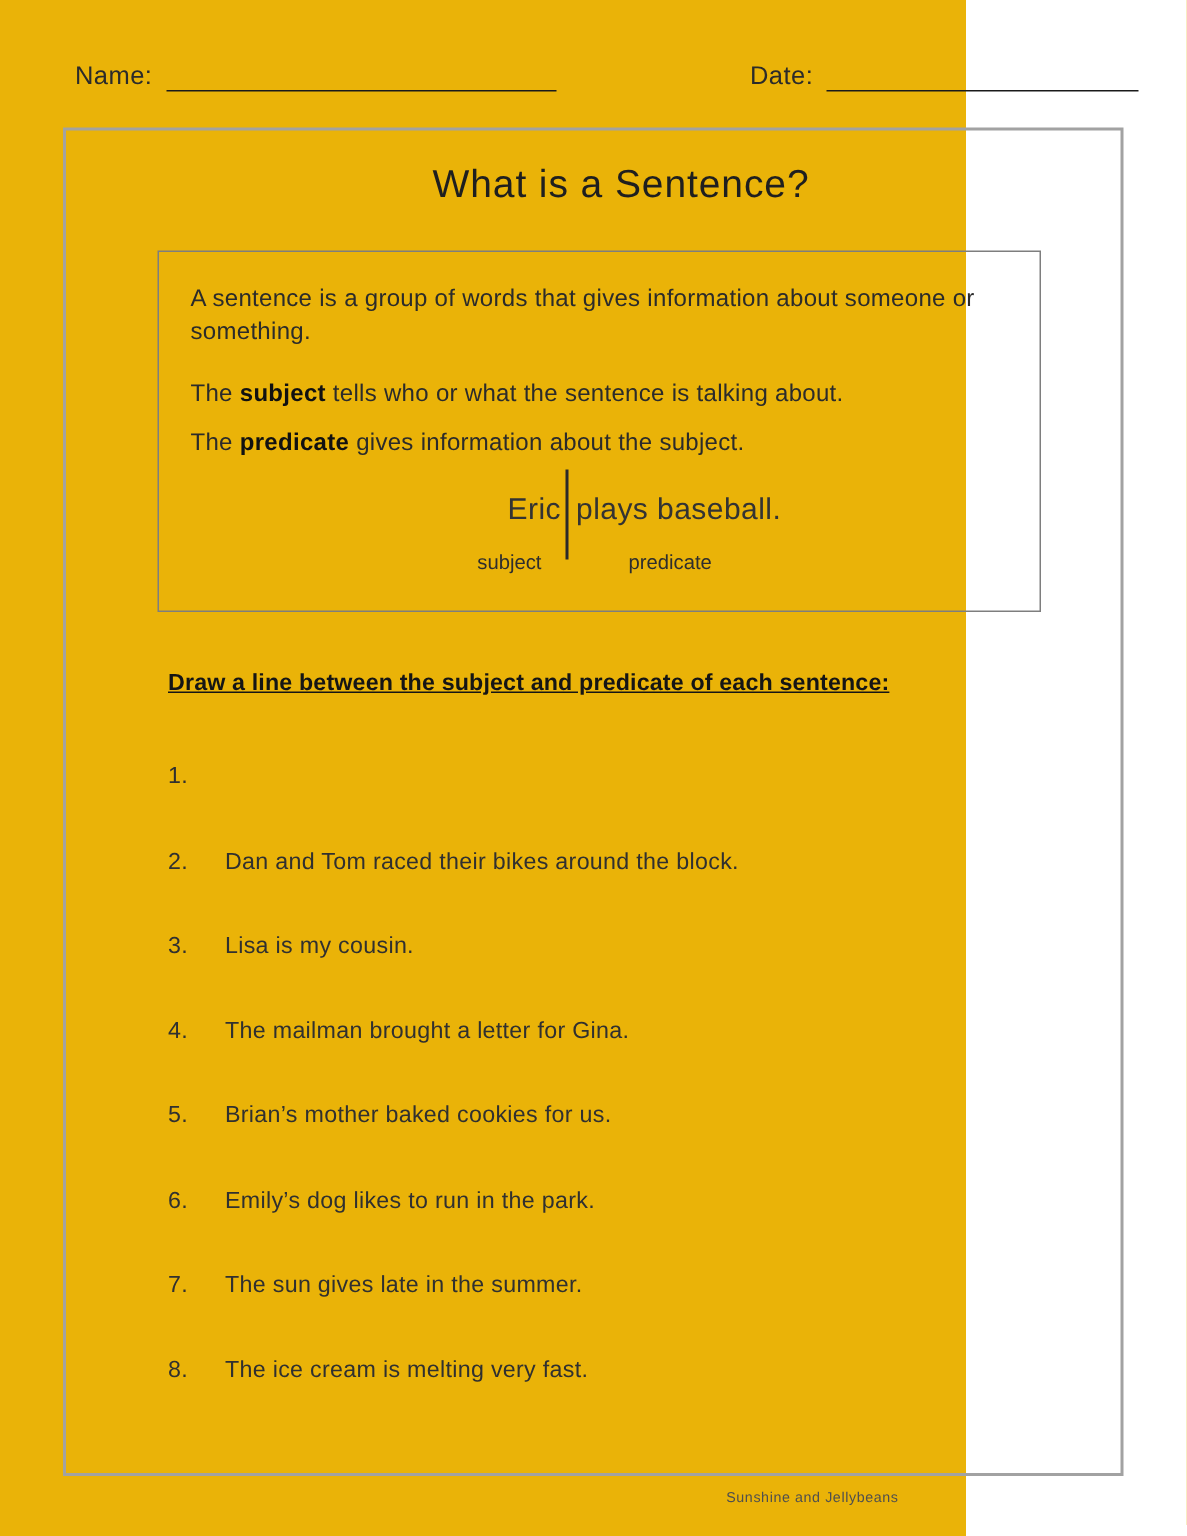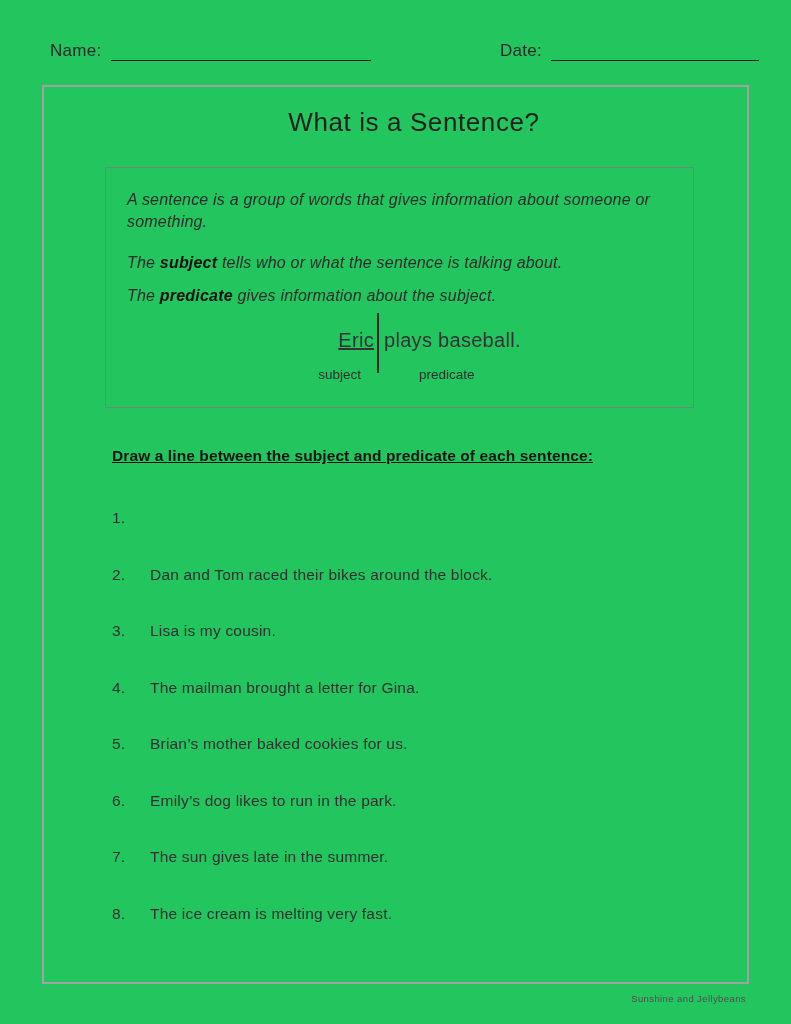--- a/index.html
+++ b/index.html
@@ -5,21 +5,21 @@
   html, body {
     margin: 0;
     padding: 0;
     width: 791px;
     height: 1024px;
     background: #ffffff;
     overflow: hidden;
     font-family: "Liberation Sans", "DejaVu Sans", sans-serif;
     color: #2b2b2b;
   }
-  .page { position: relative; width: 791px; height: 1024px; background: #22c55e; }
+  .page { position: relative; width: 644px; height: 1024px; background: #eab308; }
 
   
   .field { position: absolute; top: 41px; display: flex; align-items: flex-end; font-size: 17px; letter-spacing: 0.3px; }
   .name-field { left: 50px; }
   .date-field { left: 500px; }
   .write-line { display: inline-block; border-bottom: 1.6px solid #1a1a1a; height: 19px; margin-left: 9px; }
   .name-line { width: 260px; }
   .date-line { width: 208px; }
 
   
@@ -45,34 +45,34 @@
 
   
   .info-box {
     position: absolute;
     left: 61px; top: 80px;
     width: 589px; height: 241px;
     border: 1px solid #7e7e7e;
     box-sizing: border-box;
     font-size: 16px;
   }
-  .info-box p { margin: 0; position: absolute; left: 21px; right: 16px; line-height: 22px; letter-spacing: 0.2px; font-style: italic; }
+  .info-box p { margin: 0; position: absolute; left: 21px; right: 16px; line-height: 22px; letter-spacing: 0.2px; }
   .p1 { top: 21px; }
   .p2 { top: 84px; }
   .p3 { top: 117px; }
   .info-box strong { color: #111; }
 
   .divider-line {
     position: absolute;
     left: 271px; top: 145px;
     width: 2px; height: 60px;
     background: #2a2a2a;
   }
   .ex-subject, .ex-predicate { position: absolute; top: 161px; font-size: 20px; letter-spacing: 0.3px; color: #333; }
-  .ex-subject { left: 0; width: 268px; text-align: right; text-decoration: underline; }
+  .ex-subject { left: 0; width: 268px; text-align: right; }
   .ex-predicate { left: 278px; }
   .ex-subject-label, .ex-predicate-label { position: absolute; top: 199px; font-size: 13.5px; color: #2e2e2e; }
   .ex-subject-label { left: 0; width: 255px; text-align: right; }
   .ex-predicate-label { left: 313px; }
 
   
   .instruction {
     position: absolute;
     left: 68px; top: 360px;
     margin: 0;

